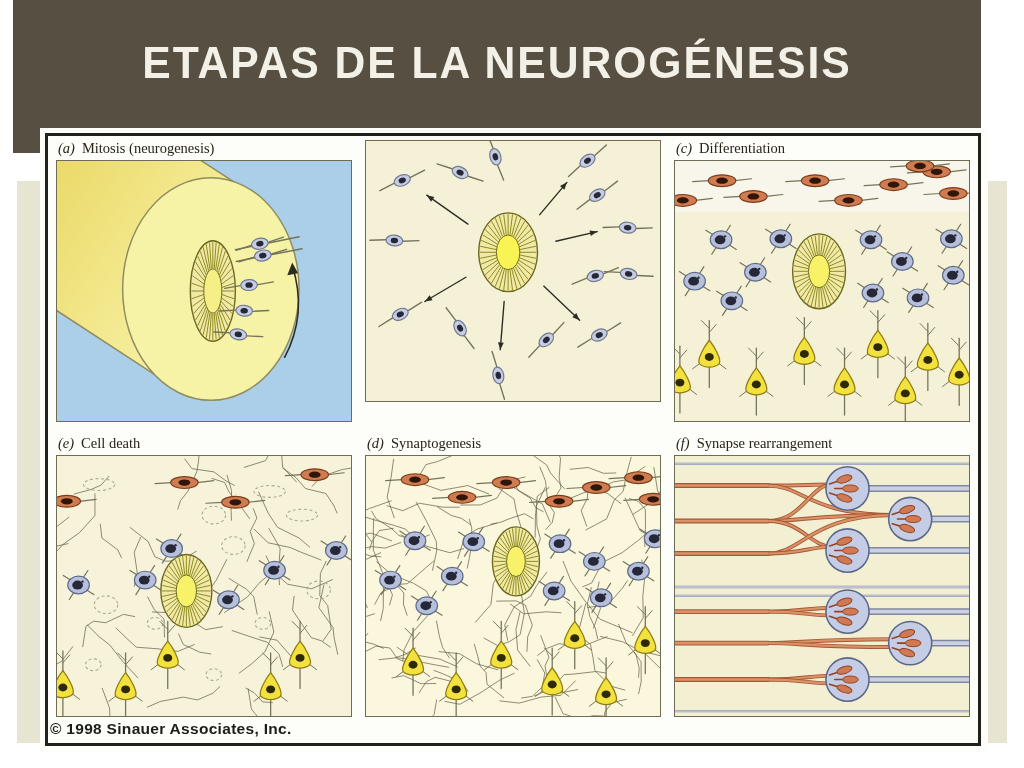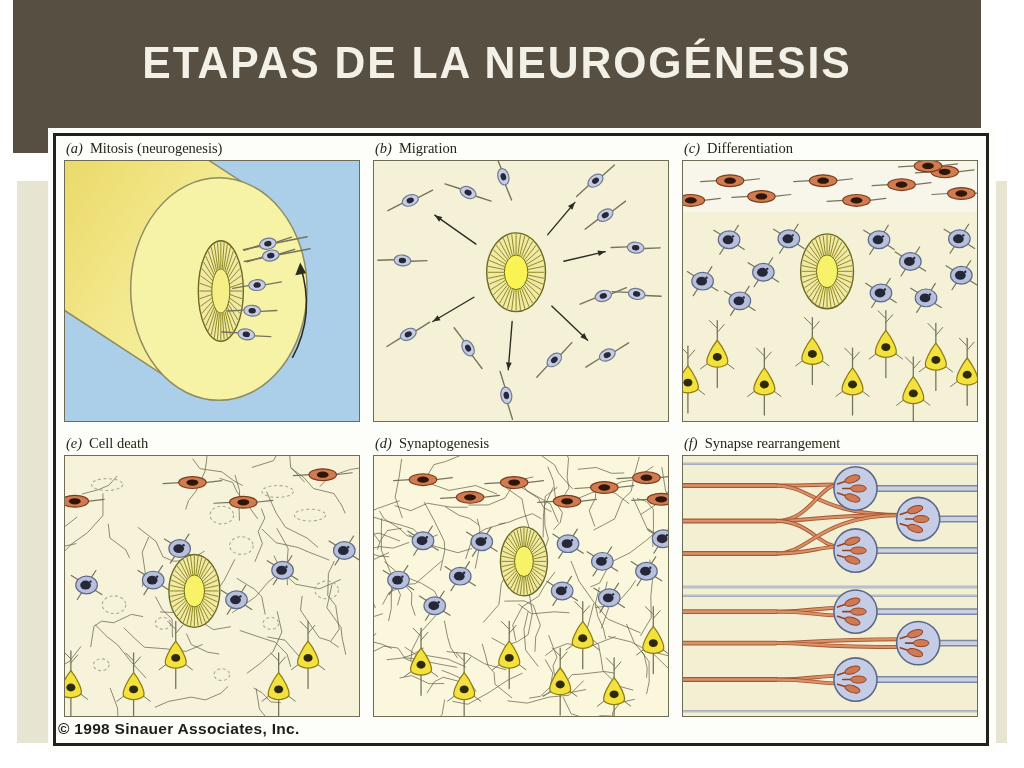--- a/index.html
+++ b/index.html
@@ -3,21 +3,21 @@
 <meta charset="utf-8">
 <style>
   html,body{margin:0;padding:0}
   body{width:1024px;height:768px;position:relative;overflow:hidden;
        background:var(--page,#fff);font-family:"Liberation Sans",sans-serif}
   .title-band{position:absolute;left:13px;top:0;width:968px;height:153px;background:var(--band)}
   .slide-title{margin-top:38px;text-align:center;color:var(--bandText);
        font-size:44px;font-weight:700;letter-spacing:2px;
        font-family:"Liberation Sans",sans-serif;transform:scaleX(.97)}
   .beige-band{position:absolute;left:17px;top:181px;width:990px;height:562px;background:var(--beige)}
-  .figure{position:absolute;left:48px;top:128px;width:948px;height:625px;background:var(--figureBg)}
+  .figure{position:absolute;left:40px;top:128px;width:948px;height:625px;background:var(--figureBg)}
   .fig-border{position:absolute;left:5px;top:5px;right:7px;bottom:7px;
        border:3px solid var(--figureBorder);padding:4px 2px 0 2px;box-sizing:border-box}
   .fig-row{display:flex;justify-content:space-between;padding:0 6px}
   .fig-row.second{margin-top:13px}
   .fig-panel{width:296px}
   .fig-label{height:20px;font-family:"Liberation Serif",serif;font-size:14.5px;
        color:var(--labelText);padding-left:2px;white-space:nowrap}
   .pl{font-style:italic;margin-right:7px}
   .panel-art{display:block;width:296px;height:262px;border:1px solid var(--panelFrame);
        box-sizing:border-box;background:#fff}
@@ -123,21 +123,20 @@
                 <line x1="-25" y1="2" x2="-9" y2="0" stroke="#75735a" stroke-width="1.4" stroke-linecap="round"></line>
                 <line x1="9" y1="0" x2="25" y2="-2" stroke="#75735a" stroke-width="1.4" stroke-linecap="round"></line>
                 <ellipse cx="0" cy="0" rx="8.5" ry="5.5" fill="#c7cde0" stroke="#6f7894" stroke-width="1.2"></ellipse>
                 <ellipse cx="0" cy="0" rx="3.8" ry="2.8" fill="#26283a"></ellipse>
               </g>
               <path d="M232,200 Q256,155 240,106" fill="none" stroke="#2c2c24" stroke-width="1.6"></path>
               <path d="M240,103 L235,116 L246,114 Z" fill="#2c2c24"></path>
             </svg>
         </div>
         <div class="fig-panel">
-          <div class="fig-label"><span class="pl">(b)</span><span class="pt">Migration</span></div>
           <svg class="panel-art" viewBox="0 0 300 264" preserveAspectRatio="none">
               <rect x="0" y="0" width="300" height="264" fill="#f4f1d6"></rect>
               <line x1="177.27299362233893" y1="74.81029088023226" x2="205" y2="42" stroke="#2c2c24" stroke-width="1.4" stroke-linecap="round"></line>
               <path d="M205,42 L202.47112911555155,49.58978339939875 L197.9382187688477,45.7591549373955 Z" fill="#2c2c24"></path>
               <line x1="193.719559784731" y1="101.75702466506208" x2="236" y2="92" stroke="#2c2c24" stroke-width="1.4" stroke-linecap="round"></line>
               <path d="M236,92 L229.42817879294375,96.56192569234594 L228.09369889251695,90.77917945716312 Z" fill="#2c2c24"></path>
               <line x1="181.33685043729955" y1="147.3457901393653" x2="218" y2="182" stroke="#2c2c24" stroke-width="1.4" stroke-linecap="round"></line>
               <path d="M218,182 L210.56251126876703,179.05317775005304 L214.63916938104003,174.74019163127144 Z" fill="#2c2c24"></path>
               <line x1="140.97272351275535" y1="162.83754652965257" x2="137" y2="212" stroke="#2c2c24" stroke-width="1.4" stroke-linecap="round"></line>
               <path d="M137,212 L134.64067569571566,204.3558133966253 L140.55612086473008,204.8338291678588 Z" fill="#2c2c24"></path>

